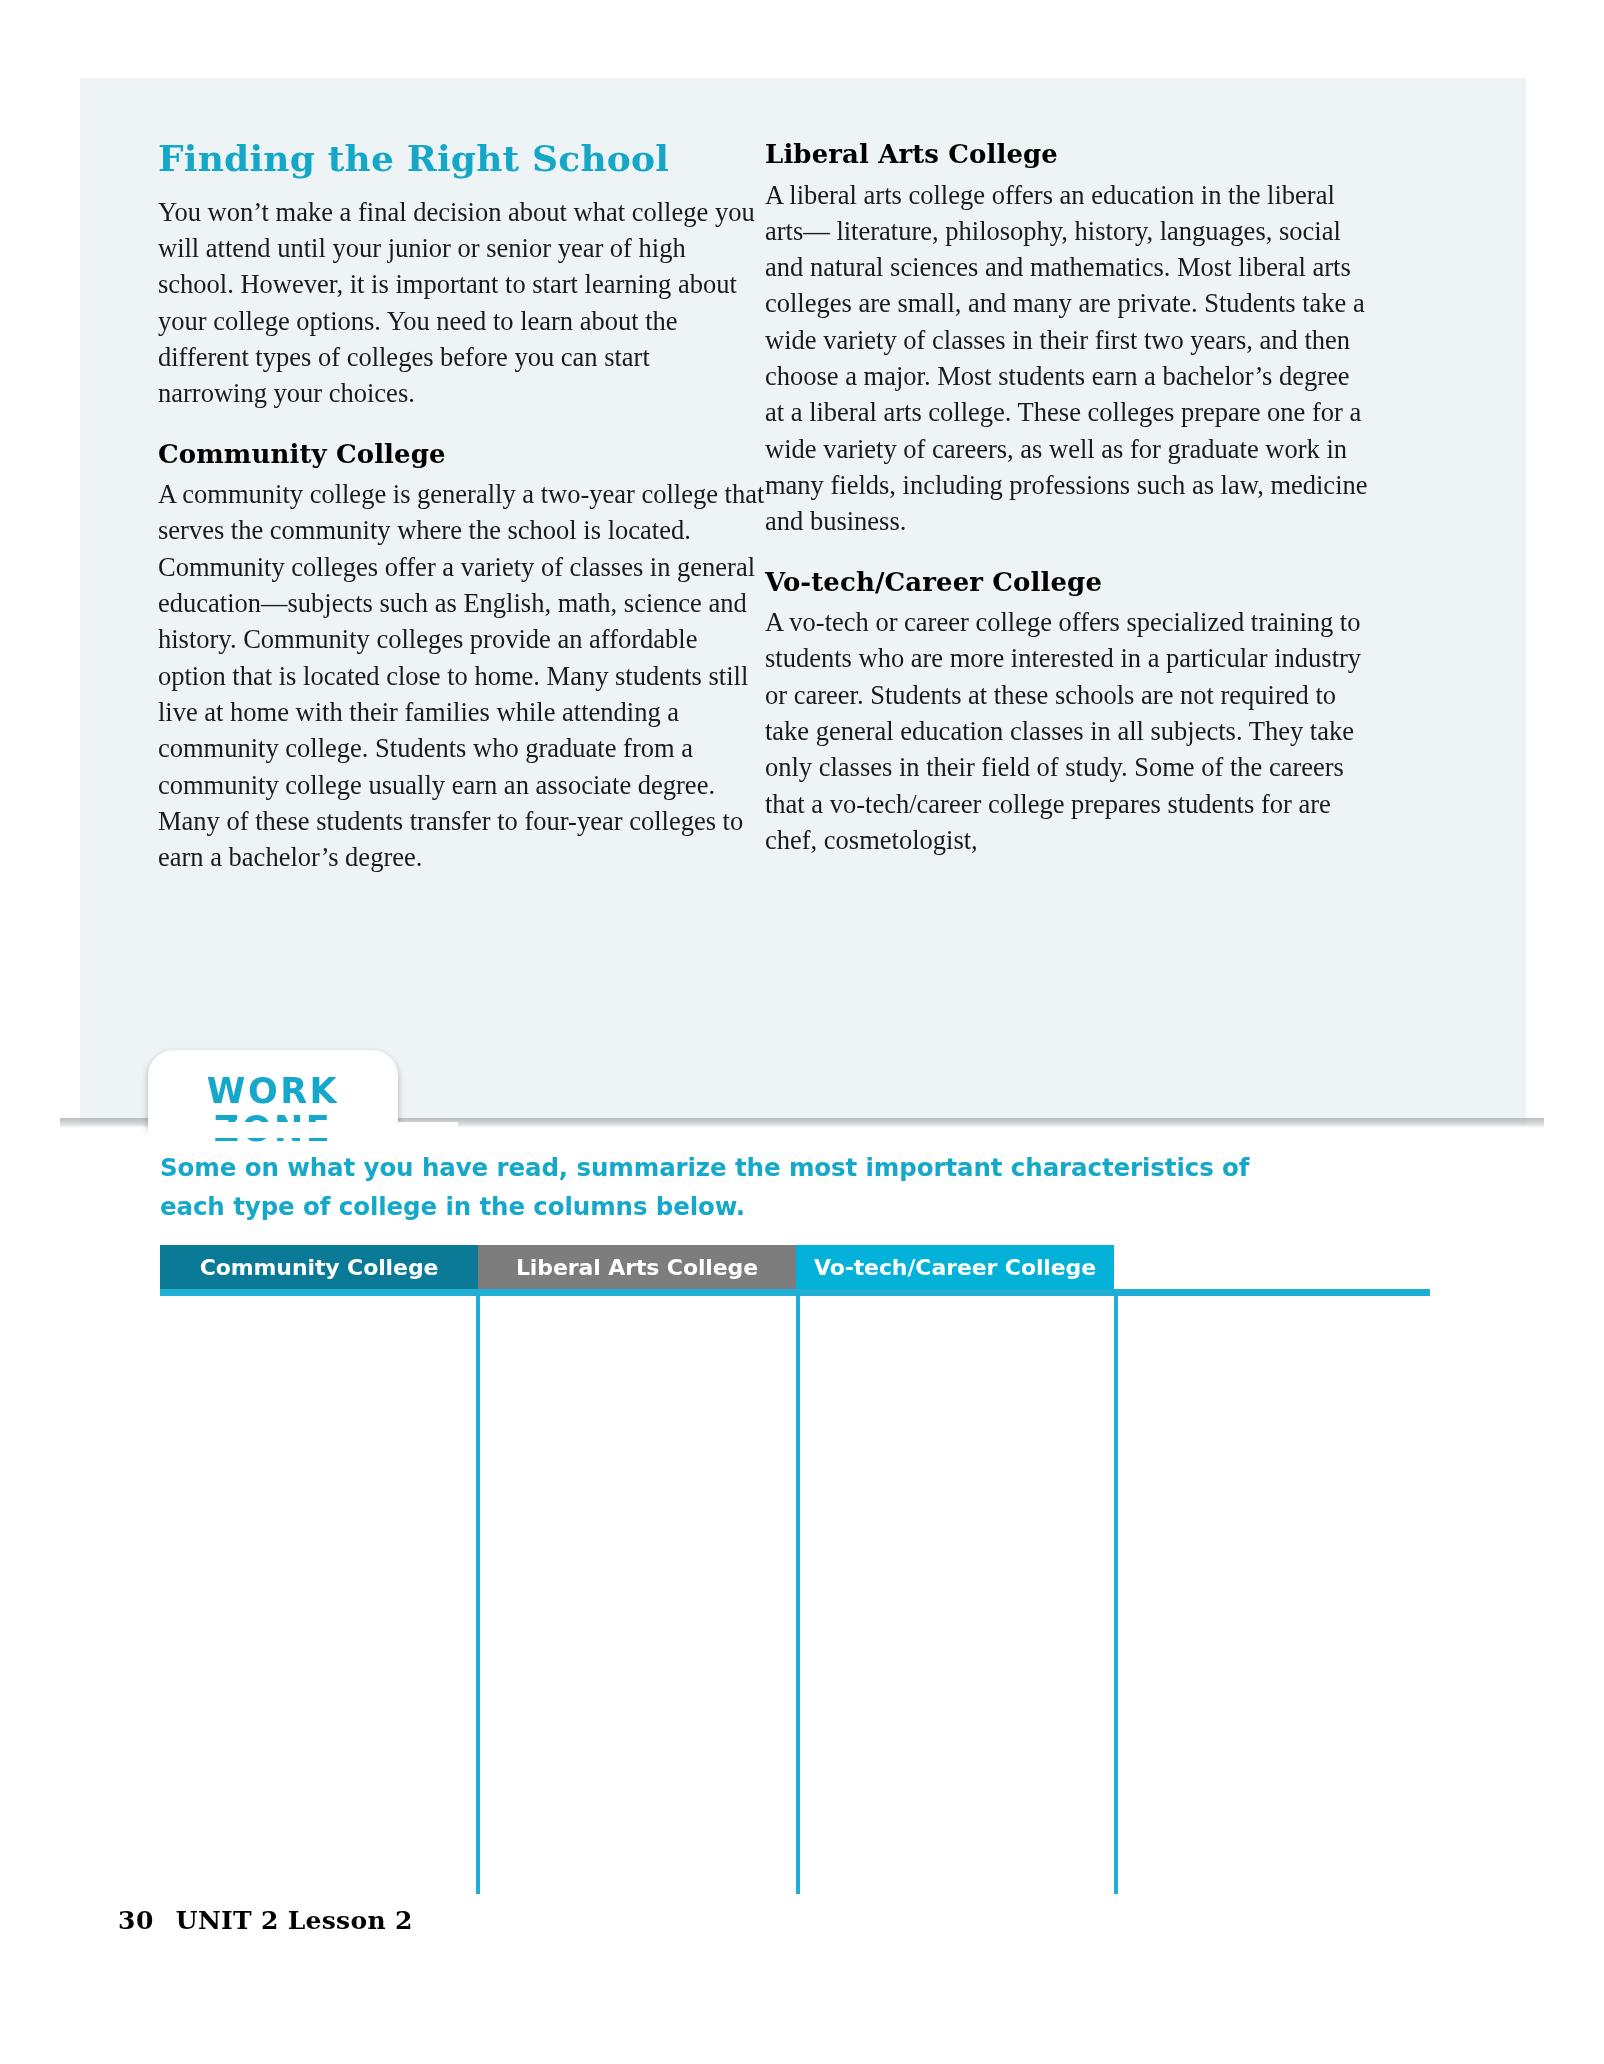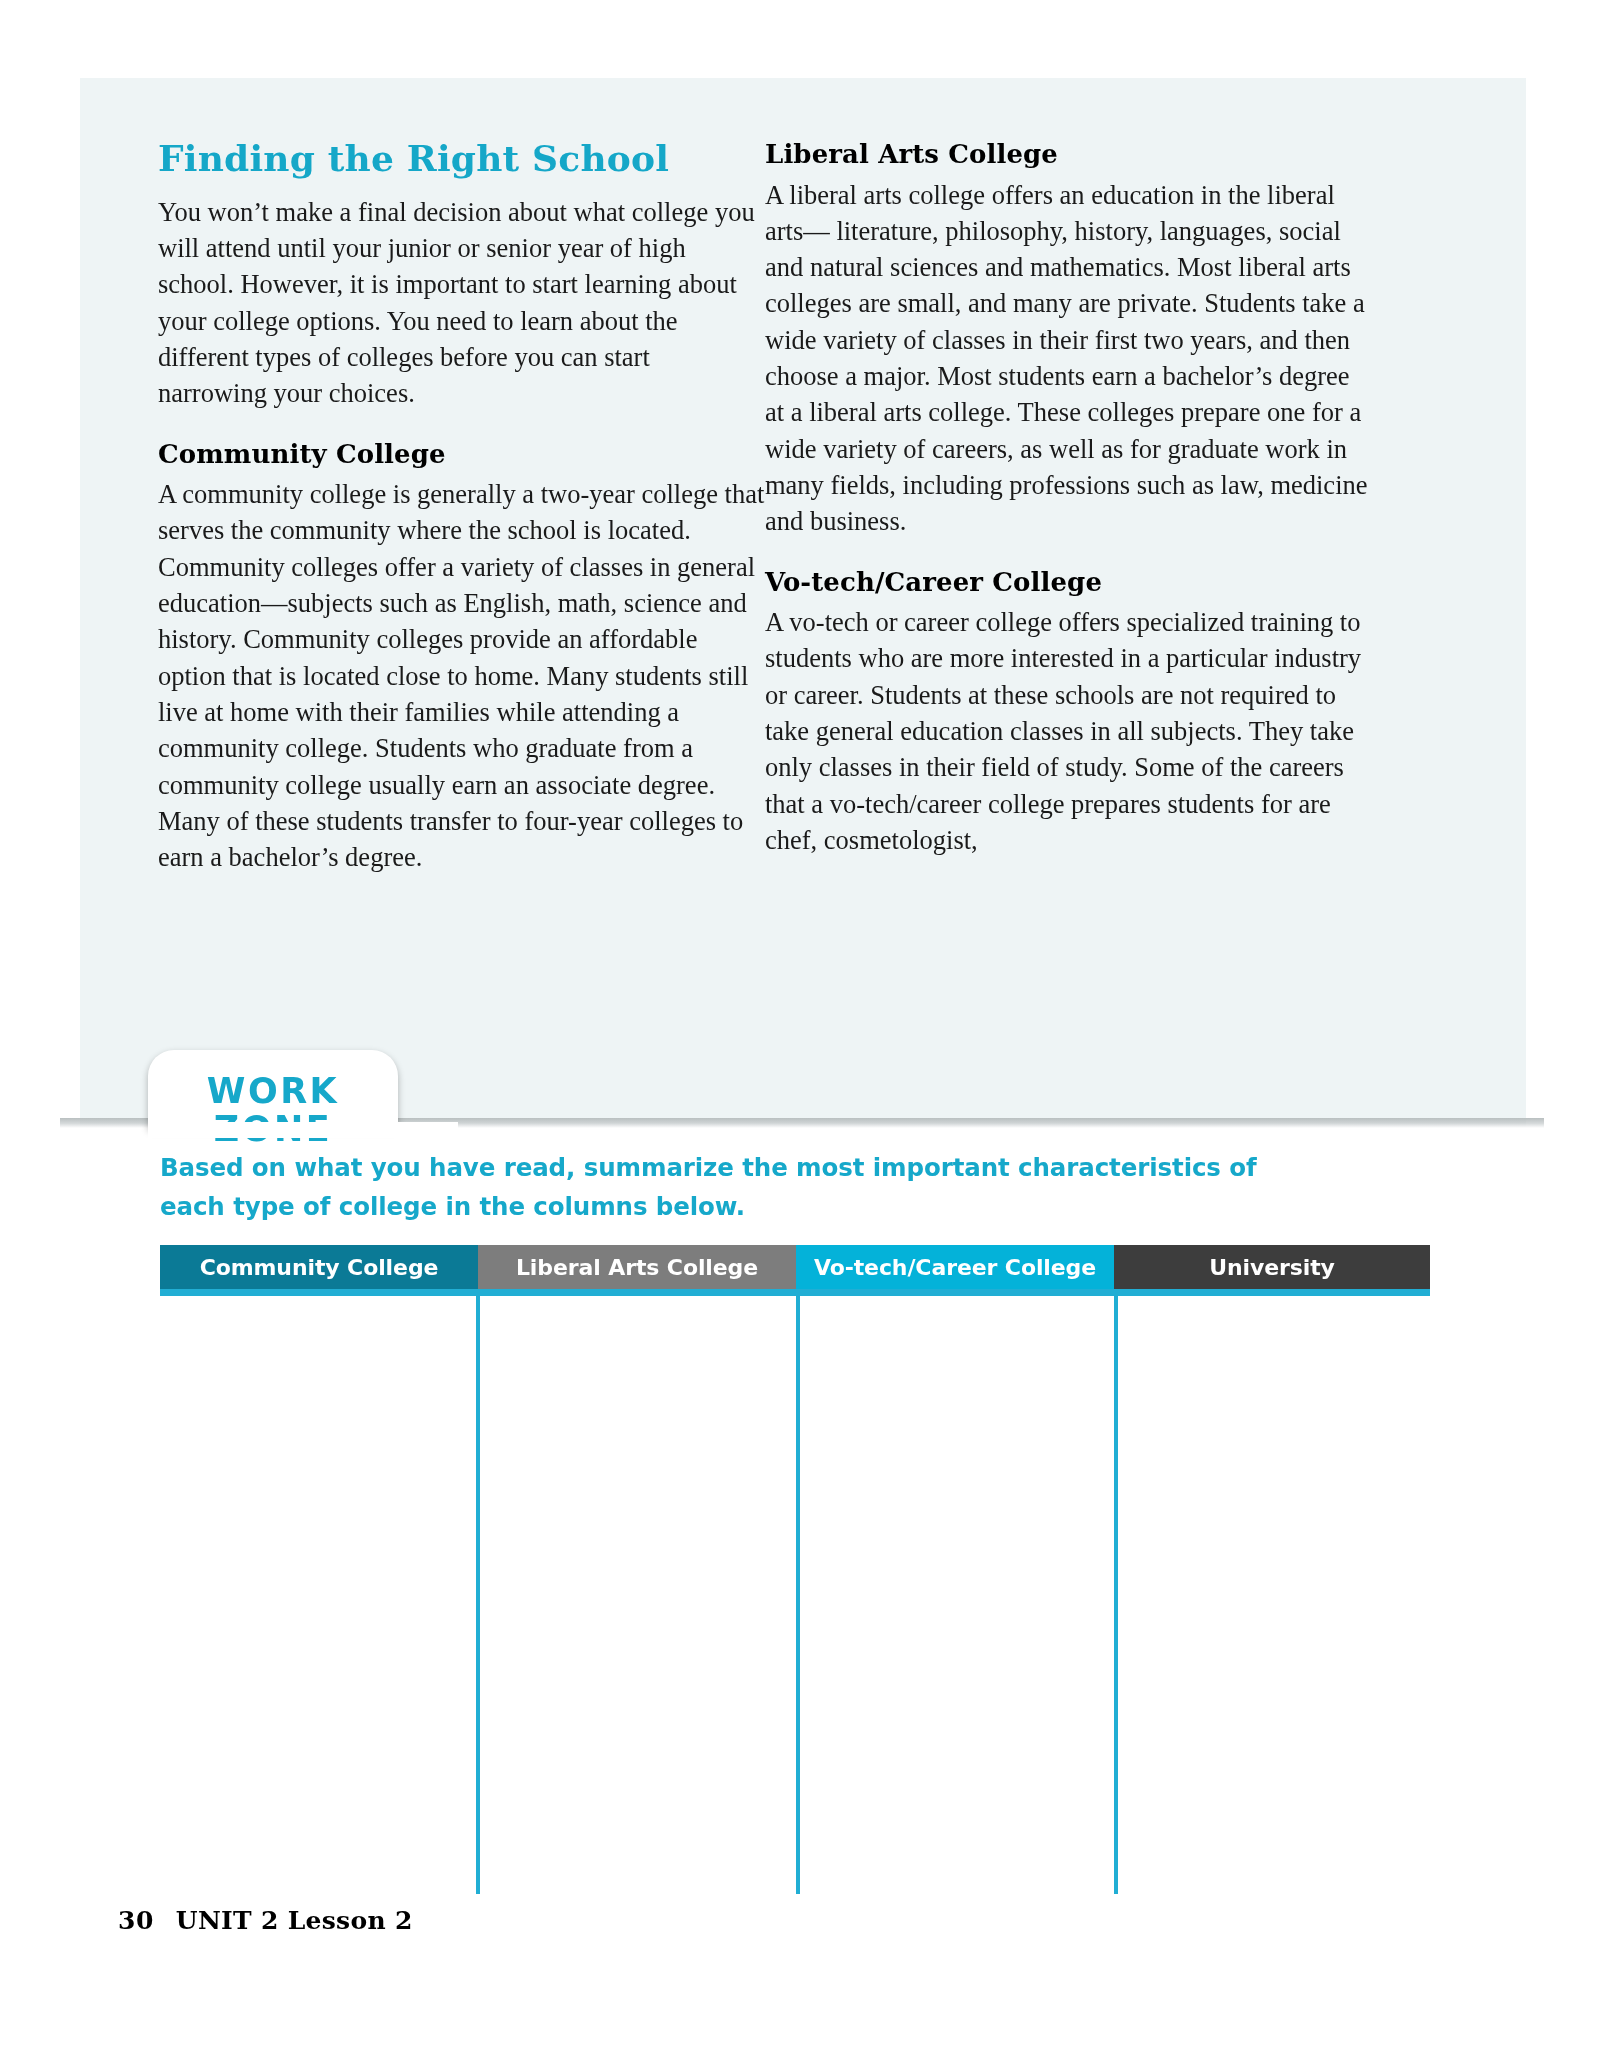--- a/index.html
+++ b/index.html
@@ -234,29 +234,28 @@
     <p class="body-text">A vo-tech or career college offers specialized training to students who are more interested in a particular industry or career. Students at these schools are not required to take general education classes in all subjects. They take only classes in their field of study.  Some of the careers that a vo-tech/career college prepares students for are chef, cosmetologist,</p>
   </div>
 
 </div>
 
 <div id="workzone-tab">
   <div id="workzone-tab-label">WORK ZONE</div>
 </div>
 <div id="workzone-tab-foot"></div>
 
-<div id="workzone-instruction">Based on what you have read, summarize the most important characteristics of each type of college in the columns below.</div>
+<div id="workzone-instruction">Some on what you have read, summarize the most important characteristics of each type of college in the columns below.</div>
 
 <div id="worksheet-table">
 
   <div id="table-header-row">
     <div class="th c0">Community College</div>
     <div class="th c1">Liberal Arts College</div>
     <div class="th c2">Vo-tech/Career College</div>
-    <div class="th c3">University</div>
   </div>
 
   <div id="table-underline"></div>
 
   <div id="table-body">
     <div class="col-divider" id="div-1"></div>
     <div class="col-divider" id="div-2"></div>
     <div class="col-divider" id="div-3"></div>
   </div>
 

